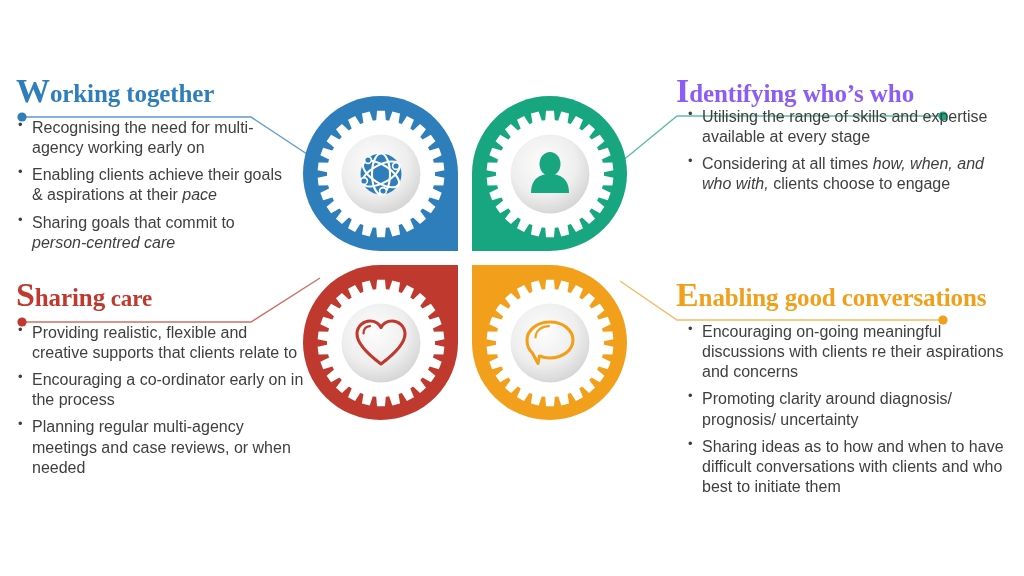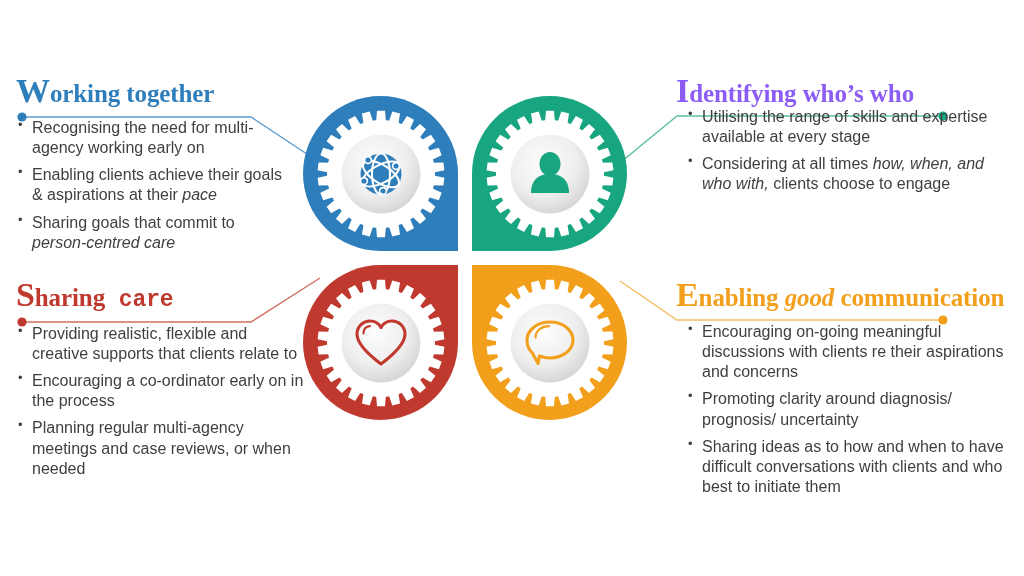--- a/index.html
+++ b/index.html
@@ -80,26 +80,25 @@
     font-size: 25px;
     line-height: 1.08;
     letter-spacing: -0.1px;
     white-space: nowrap;
   }
   .heading .cap {
     font-size: 34px;
     line-height: 0.9;
   }
   .heading .sans {
-    font-family: Liberation Mono, monospace;
+    font-family: Liberation Serif, serif;
     font-weight: bold;
     font-size: 23px;
   }
   .heading .ital {
-    font-style: italic;
   }
 
   ul.bullets {
     list-style: none;
     margin: 0;
     padding: 0;
     font-size: 16px;
     line-height: 1.26;
     color: #3f3f3f;
   }
@@ -292,21 +291,21 @@
     </div>
     <ul class="bullets">
       <li>Providing realistic, flexible and creative supports that  clients relate to</li>
       <li>Encouraging a co-ordinator early on in the process</li>
       <li>Planning regular multi-agency meetings and case reviews, or when needed</li>
     </ul>
   </div>
 
   <div class="block block-br">
     <div class="heading" style="color:#F2A01C;">
-      <span class="cap">E</span><span>nabling </span><span class="ital">good</span><span> communication</span>
+      <span class="cap">E</span><span>nabling </span><span class="ital">good</span><span> conversations</span>
     </div>
     <ul class="bullets" style="padding-left:10px;">
       <li>Encouraging on-going meaningful discussions with clients re their aspirations and concerns</li>
       <li>Promoting clarity around diagnosis/ prognosis/ uncertainty</li>
       <li>Sharing ideas as to how and when to have difficult conversations with clients and who best to initiate them</li>
     </ul>
   </div>
 
 </div>
 

